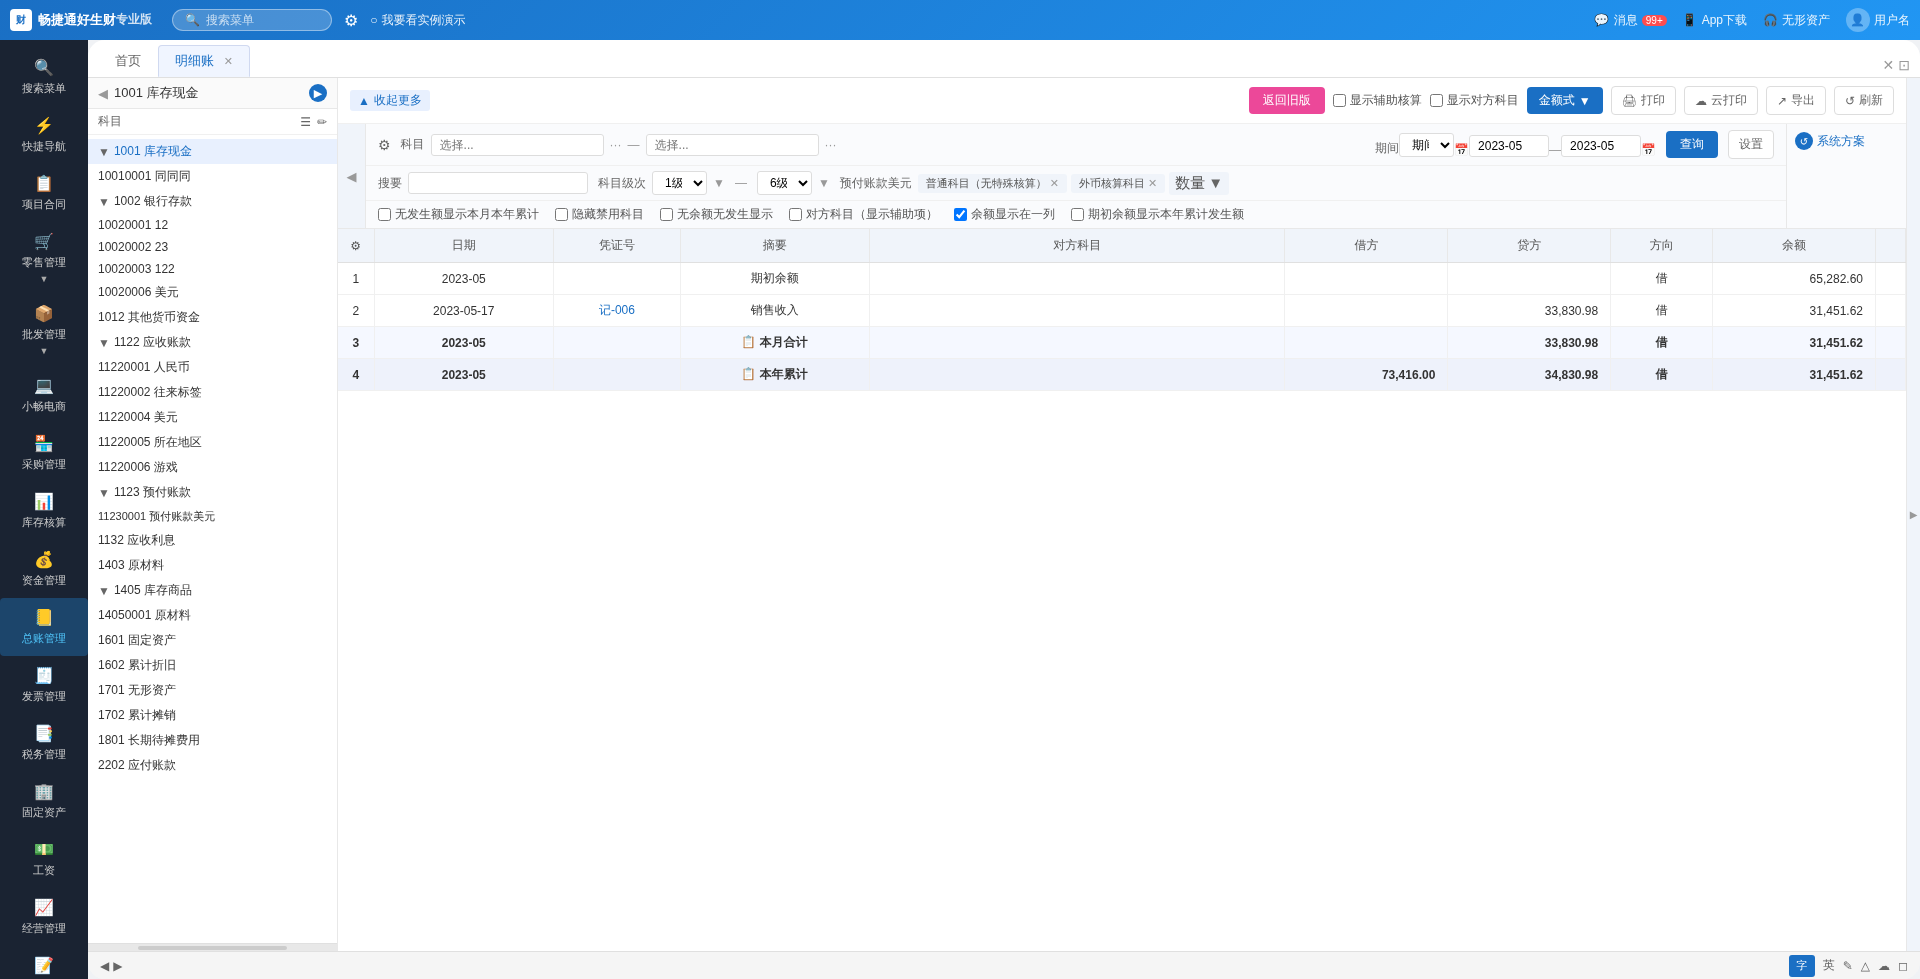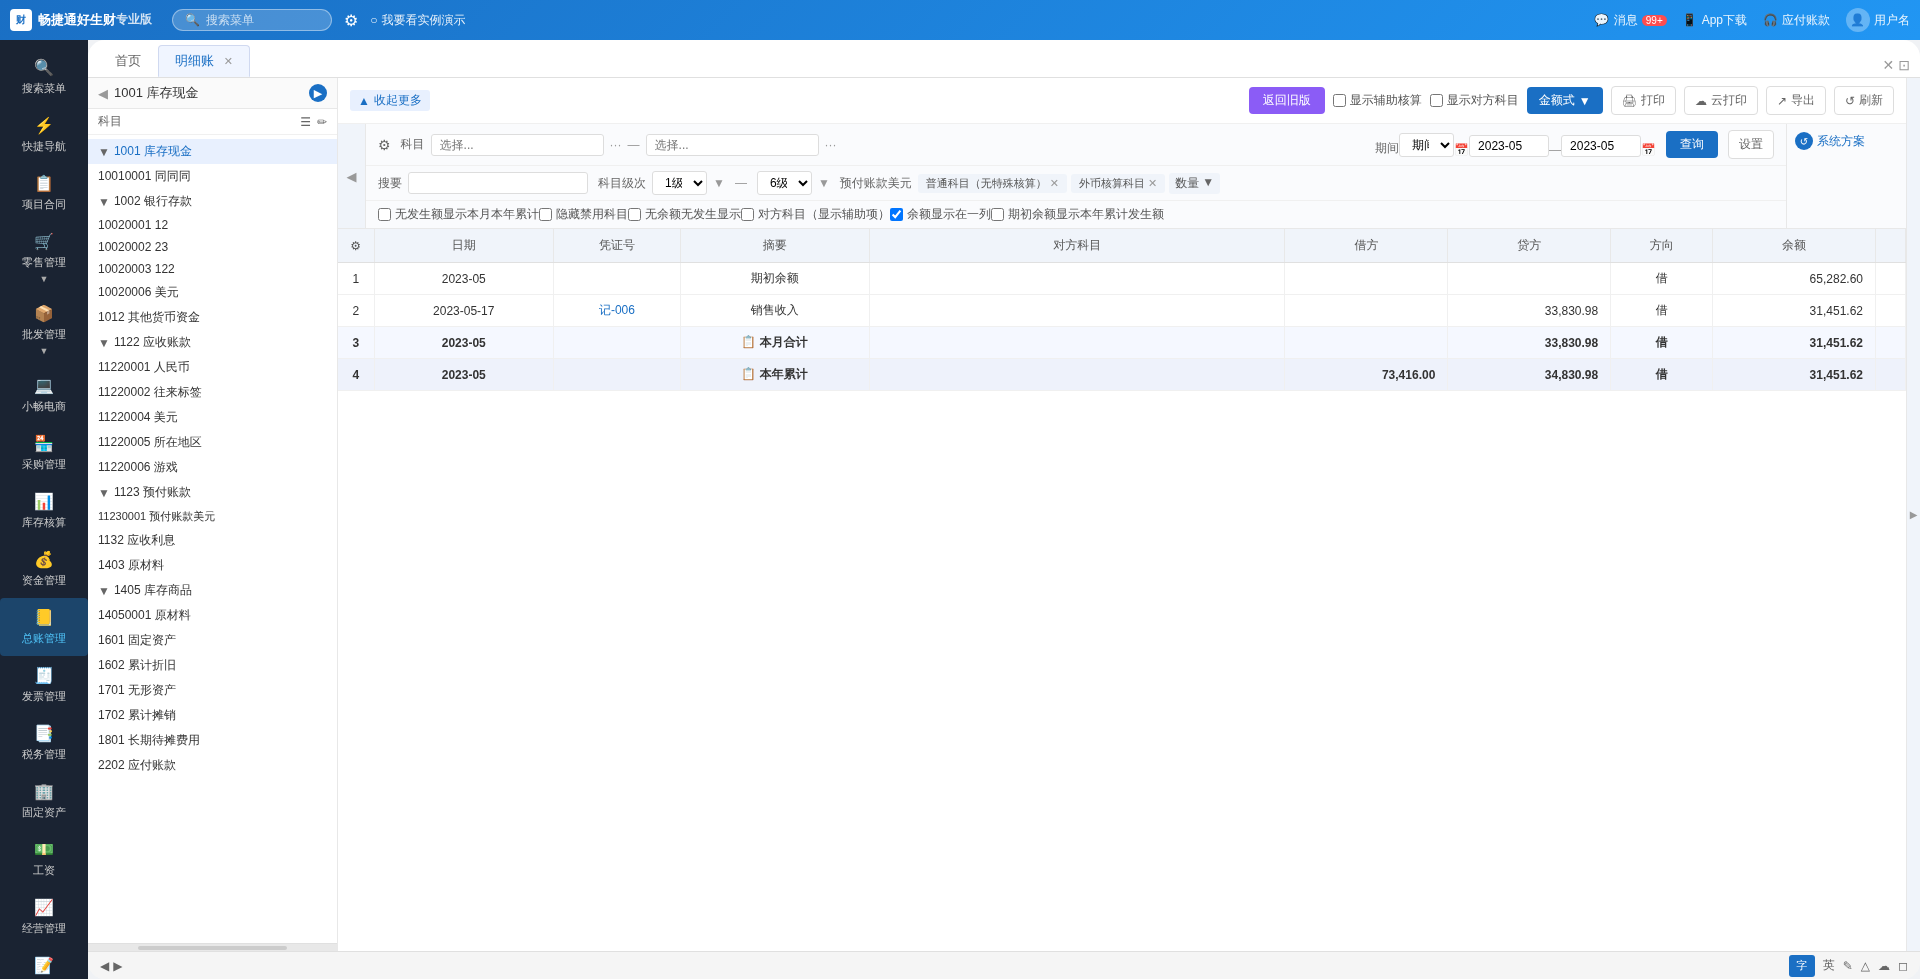--- a/index.html
+++ b/index.html
@@ -61,21 +61,21 @@
     .tree-item.parent { font-weight: 500; }
     .tree-item .toggle { margin-right: 4px; color: #666; }
 
     
     .main-area { flex: 1; display: flex; flex-direction: column; overflow: hidden; }
 
     
     .main-toolbar { display: flex; align-items: center; justify-content: space-between; padding: 8px 12px; border-bottom: 1px solid #f0f0f0; background: #fff; }
     .main-toolbar-left { display: flex; align-items: center; gap: 8px; }
     .main-toolbar-right { display: flex; align-items: center; gap: 8px; }
-    .btn-primary { background: #8b5cf6; color: white; border: none; border-radius: 4px; padding: 5px 14px; font-size: 12px; cursor: pointer; }
+    .btn-primary { background: #ec4899; color: white; border: none; border-radius: 4px; padding: 5px 14px; font-size: 12px; cursor: pointer; }
     .btn-default { background: #fff; color: #666; border: 1px solid #ddd; border-radius: 4px; padding: 5px 10px; font-size: 12px; cursor: pointer; display: flex; align-items: center; gap: 4px; }
     .btn-dropdown { background: #1a6fc4; color: white; border: none; border-radius: 4px; padding: 5px 12px; font-size: 12px; cursor: pointer; display: flex; align-items: center; gap: 4px; }
     .checkbox-item { display: flex; align-items: center; gap: 4px; font-size: 12px; color: #555; cursor: pointer; }
     .checkbox-item input { cursor: pointer; }
     .filter-label { color: #666; font-size: 12px; white-space: nowrap; }
     .filter-dash { color: #999; }
     .more-btn { display: flex; align-items: center; gap: 4px; color: #1a6fc4; cursor: pointer; font-size: 12px; background: #e8f0fe; border-radius: 3px; padding: 2px 8px; }
     .query-btn { background: #1a6fc4; color: white; border: none; border-radius: 4px; padding: 5px 14px; font-size: 12px; cursor: pointer; }
     .settings-btn { background: #fff; color: #666; border: 1px solid #ddd; border-radius: 4px; padding: 5px 10px; font-size: 12px; cursor: pointer; }
     .system-scheme { display: flex; align-items: center; gap: 4px; color: #1a6fc4; font-size: 12px; cursor: pointer; }
@@ -116,21 +116,21 @@
     .period-dash { color: #999; }
     .period-label { color: #666; font-size: 12px; }
     .subject-input { border: 1px solid #ddd; border-radius: 3px; padding: 3px 8px; font-size: 12px; background: white; min-width: 120px; color: #bbb; }
     .dots-btn { color: #999; cursor: pointer; font-size: 12px; }
     .level-select { border: 1px solid #ddd; border-radius: 3px; padding: 3px 8px; font-size: 12px; background: white; width: 55px; }
     .level-dash { color: #999; margin: 0 4px; }
     .subject-class-tags { display: flex; align-items: center; gap: 4px; flex-wrap: wrap; }
     .tag-normal { background: #f0f4fa; color: #555; border-radius: 3px; padding: 2px 8px; font-size: 11px; display: flex; align-items: center; gap: 3px; }
     .tag-remove { color: #999; cursor: pointer; }
     .tag-foreign { background: #f0f4fa; color: #555; border-radius: 3px; padding: 2px 8px; font-size: 11px; display: flex; align-items: center; gap: 3px; }
-    .qty-tag { background: #f0f4fa; color: #555; border-radius: 3px; padding: 2px 6px; font-size: 12px; display: flex; align-items: flex-start; gap: 3px; }
+    .qty-tag { background: #f0f4fa; color: #555; border-radius: 3px; padding: 2px 6px; font-size: 15px; display: flex; align-items: flex-start; gap: 3px; }
     .qty-arrow { color: #666; }
   </style>
 </head>
 <body>
 
 <div class="top-bar">
   <div class="top-bar-logo">
     <div class="logo-icon">
       <span>财</span>
     </div>
@@ -155,21 +155,21 @@
       <span>💬</span>
       <span>消息</span>
       <span class="badge">99+</span>
     </div>
     <div class="top-bar-right-item">
       <span>📱</span>
       <span>App下载</span>
     </div>
     <div class="top-bar-right-item">
       <span>🎧</span>
-      <span>应付账款</span>
+      <span>无形资产</span>
     </div>
     <div class="top-bar-right-item">
       <span style="width:24px;height:24px;border-radius:50%;background:rgba(255,255,255,0.3);display:inline-flex;align-items:center;justify-content:center;">👤</span>
       <span>用户名</span>
     </div>
   </div>
 </div>
 
 <div class="main-layout">
 
@@ -475,21 +475,21 @@
                       <span class="tag-remove">✕</span>
                     </div>
                     <div class="qty-tag">
                       <span>数量</span>
                       <span class="qty-arrow">▼</span>
                     </div>
                   </div>
                 </div>
               </div>
 
-              <div style="display:flex;padding:5px 12px;flex-wrap:wrap">
+              <div style="display:flex;gap:16px;padding:5px 12px;flex-wrap:wrap">
                 <label class="filter-option">
                   <input type="checkbox" style="">
                   <span>无发生额显示本月本年累计</span>
                 </label>
                 <label class="filter-option">
                   <input type="checkbox" style="">
                   <span>隐藏禁用科目</span>
                 </label>
                 <label class="filter-option">
                   <input type="checkbox" style="">

